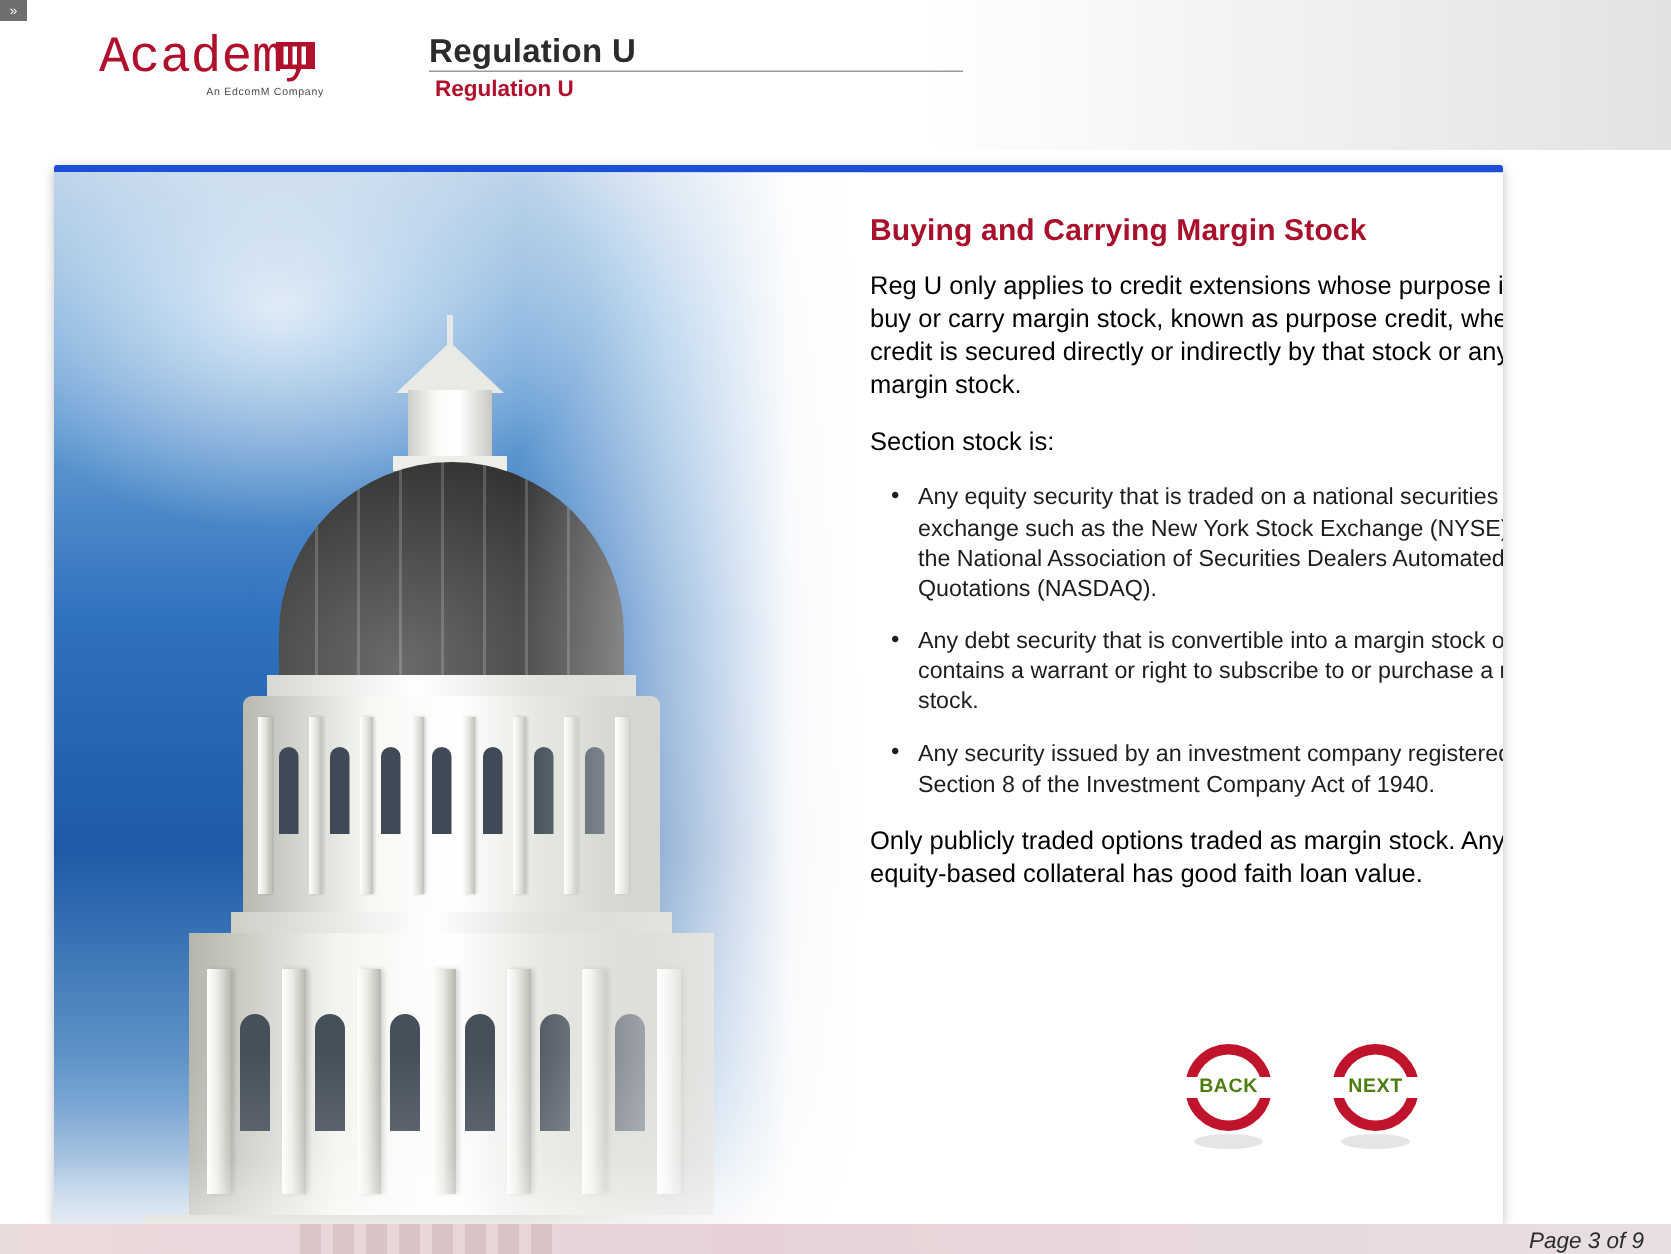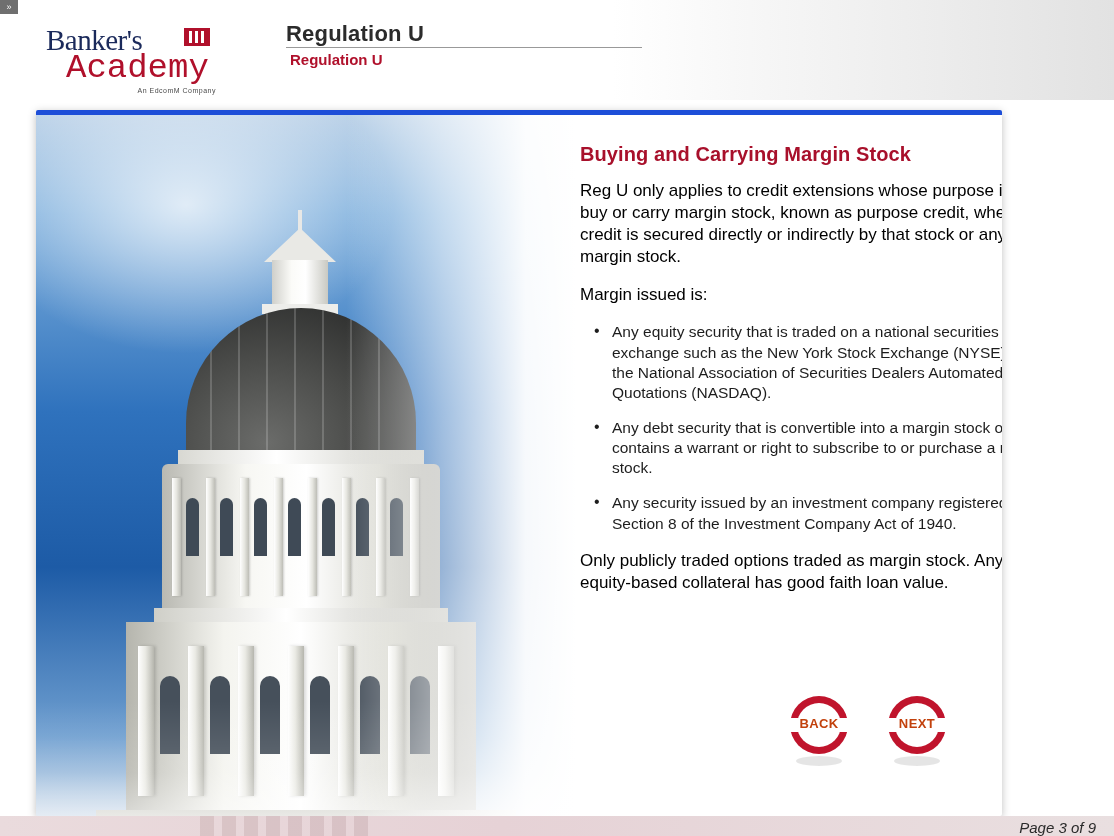--- a/index.html
+++ b/index.html
@@ -320,21 +320,21 @@
     width: 58px; height: 14px;
     background: #ffffff;
   }
   .navlabel {
     position: absolute;
     left: -6px; top: 20px;
     width: 70px;
     text-align: center;
     font-size: 13px;
     font-weight: bold;
-    color: #c2410c;
+    color: #4d7c0f;
     letter-spacing: 0.4px;
     z-index: 3;
   }
   .navshadow {
     position: absolute;
     left: 6px; top: 60px;
     width: 46px; height: 10px;
     border-radius: 50%;
     background: rgba(0,0,0,0.10);
   }
@@ -373,21 +373,20 @@
 
   <div class="topbar">
     <div class="expand-tab">»</div>
 
     <div class="logo">
       <div class="logo-mark">
           <i></i>
           <i></i>
           <i></i>
         </div>
-      <div class="logo-bankers">Banker's</div>
       <div class="logo-academy">Academy</div>
       <div class="logo-sub">An EdcomM Company</div>
     </div>
 
     <div class="hdr-title">Regulation U</div>
     <div class="hdr-rule"></div>
     <div class="hdr-sub">Regulation U</div>
   </div>
 
   <div class="stage">
@@ -444,21 +443,21 @@
         </div>
         <div class="plinth"></div>
       </div>
       <div class="photo-fade-bottom"></div>
       <div class="photo-fade"></div>
     </div>
 
     <div class="content">
       <h1>Buying and Carrying Margin Stock</h1>
       <p>Reg U only applies to credit extensions whose purpose is to buy or carry margin stock, known as purpose credit, when the credit is secured directly or indirectly by that stock or any other margin stock.</p>
-      <p>Margin issued is:</p>
+      <p>Section stock is:</p>
       <ul>
         <li>Any equity security that is traded on a national securities exchange such as the New York Stock Exchange (NYSE) and the National Association of Securities Dealers Automated Quotations (NASDAQ).</li>
         <li>Any debt security that is convertible into a margin stock or contains a warrant or right to subscribe to or purchase a margin stock.</li>
         <li>Any security issued by an investment company registered under Section 8 of the Investment Company Act of 1940.</li>
       </ul>
       <p>Only publicly traded options traded as margin stock. Any other equity-based collateral has good faith loan value.</p>
     </div>
 
     <div class="nav">
       <div class="navbtn back">

